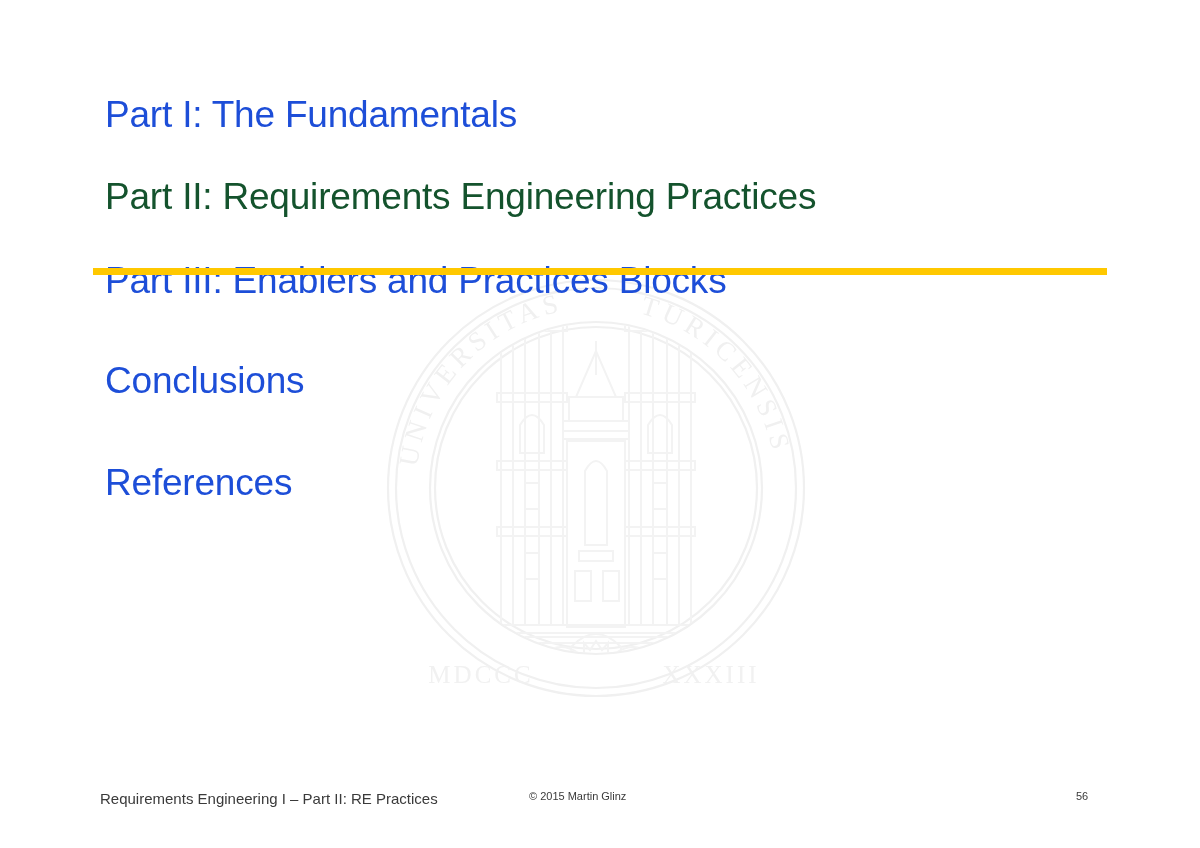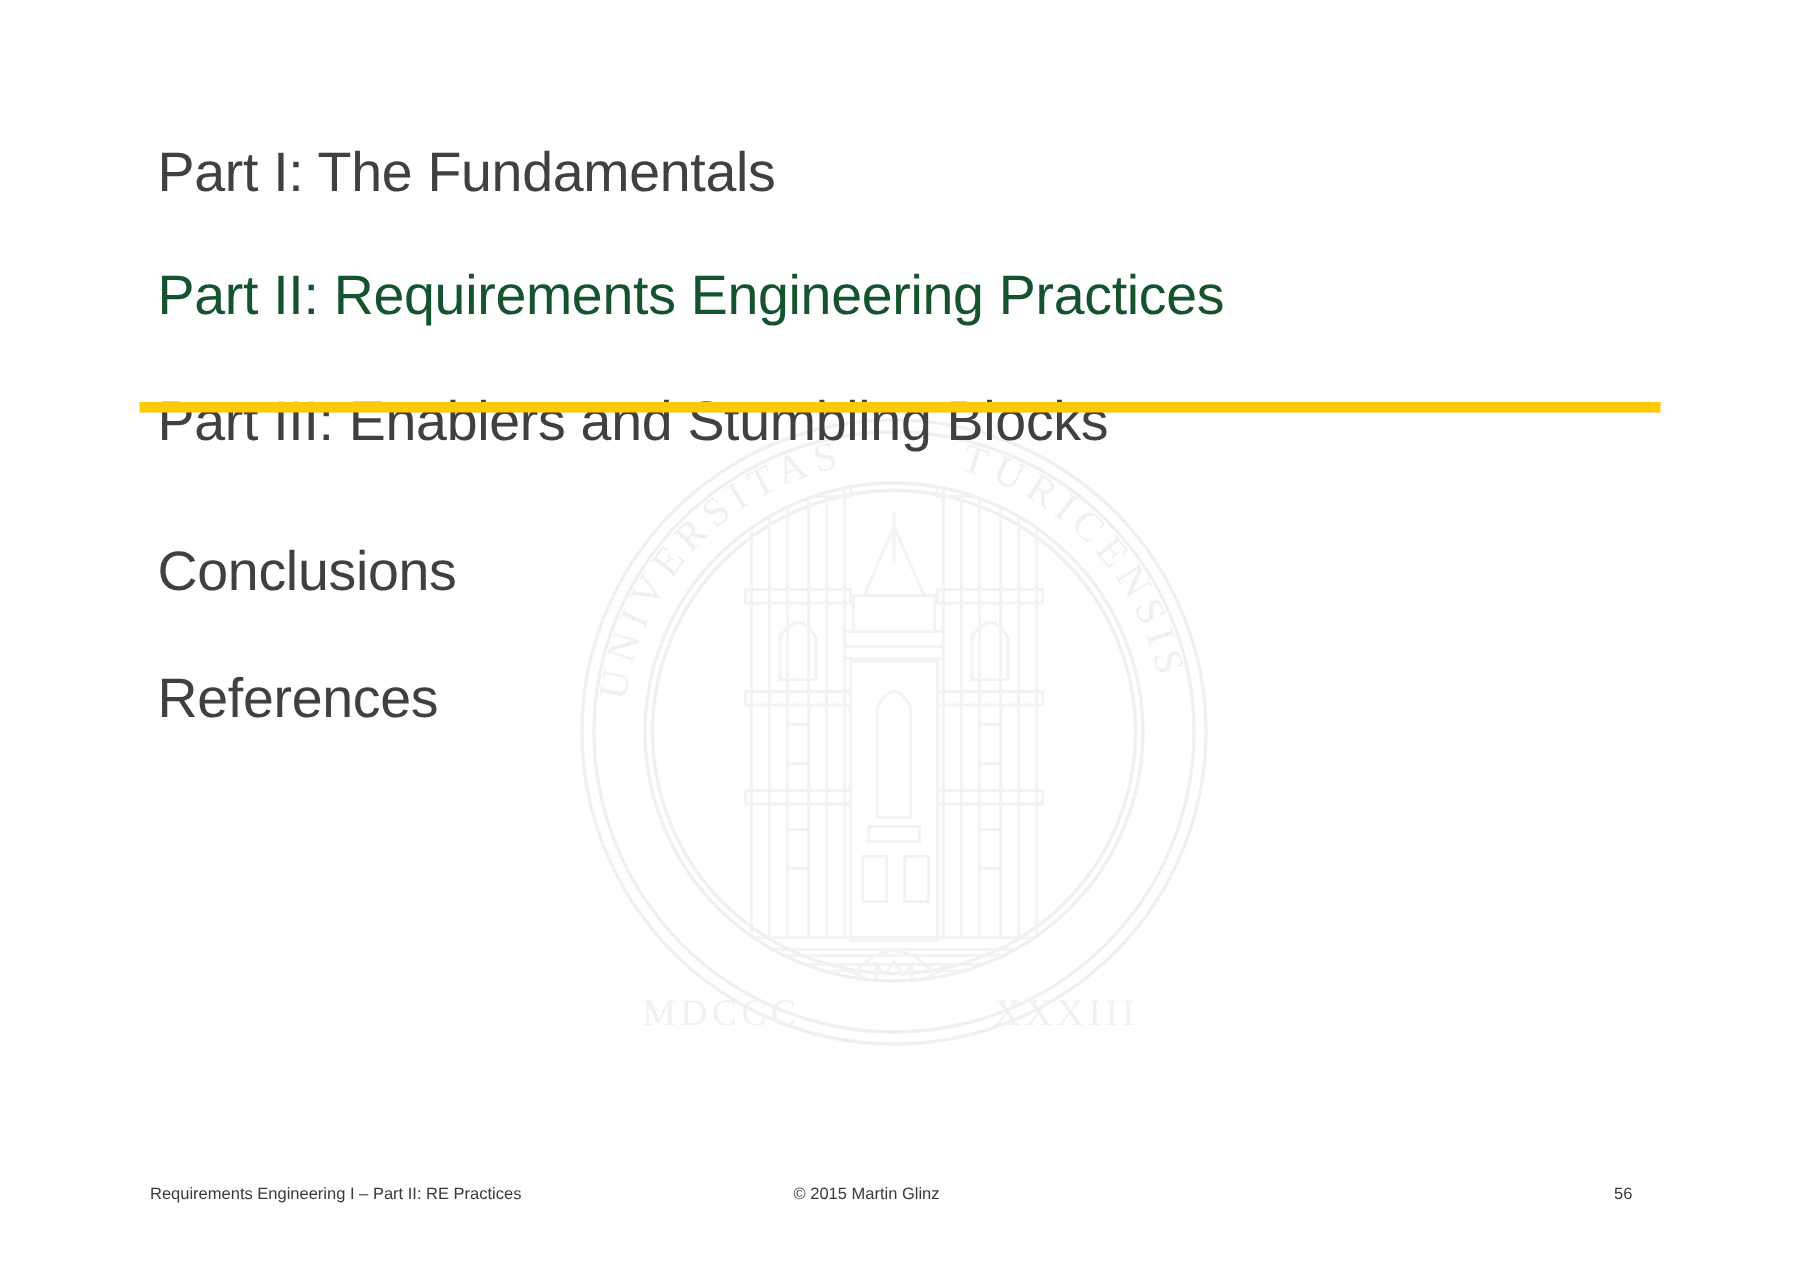--- a/index.html
+++ b/index.html
@@ -42,34 +42,34 @@
     left: 105px;
     top: 96px;
     width: 1010px;
     z-index: 2;
   }
   .agenda-item {
     font-size: 37px;
     line-height: 1;
     letter-spacing: -0.2px;
     white-space: nowrap;
-    color: #404040;
+    color: #1d4ed8;
     font-weight: 400;
   }
   .agenda-item.current {
     color: #14532d;
   }
   .agenda-row {
     position: relative;
   }
   .sp-1 { margin-top: 0px; }
   .sp-2 { margin-top: 45px; }
   .sp-3 { margin-top: 47px; }
   .sp-4 { margin-top: 63px; }
-  .sp-5 { margin-top: 48px; }
+  .sp-5 { margin-top: 65px; }
 
   .highlight-rule {
     position: absolute;
     left: 93px;
     top: 268px;
     width: 1014px;
     height: 7px;
     background: #ffc800;
     z-index: 2;
   }
@@ -80,21 +80,21 @@
     left: 0;
     top: 790px;
     width: 1200px;
     height: 20px;
     z-index: 2;
   }
   .footer-left {
     position: absolute;
     left: 100px;
     top: 0;
-    font-size: 11px;
+    font-size: 15px;
     color: #3a3a3a;
     white-space: nowrap;
   }
   .footer-center {
     position: absolute;
     left: 529px;
     top: 0;
     font-size: 11px;
     color: #3a3a3a;
     white-space: nowrap;
@@ -204,21 +204,21 @@
   </div>
 
   <div class="agenda">
     <div class="agenda-row sp-1">
       <div class="agenda-item">Part I: The Fundamentals</div>
     </div>
     <div class="agenda-row sp-2">
       <div class="agenda-item current">Part II: Requirements Engineering Practices</div>
     </div>
     <div class="agenda-row sp-3">
-      <div class="agenda-item">Part III: Enablers and Stumbling Blocks</div>
+      <div class="agenda-item">Part III: Enablers and Practices Blocks</div>
     </div>
     <div class="agenda-row sp-4">
       <div class="agenda-item">Conclusions</div>
     </div>
     <div class="agenda-row sp-5">
       <div class="agenda-item">References</div>
     </div>
   </div>
 
   <div class="highlight-rule"></div>

